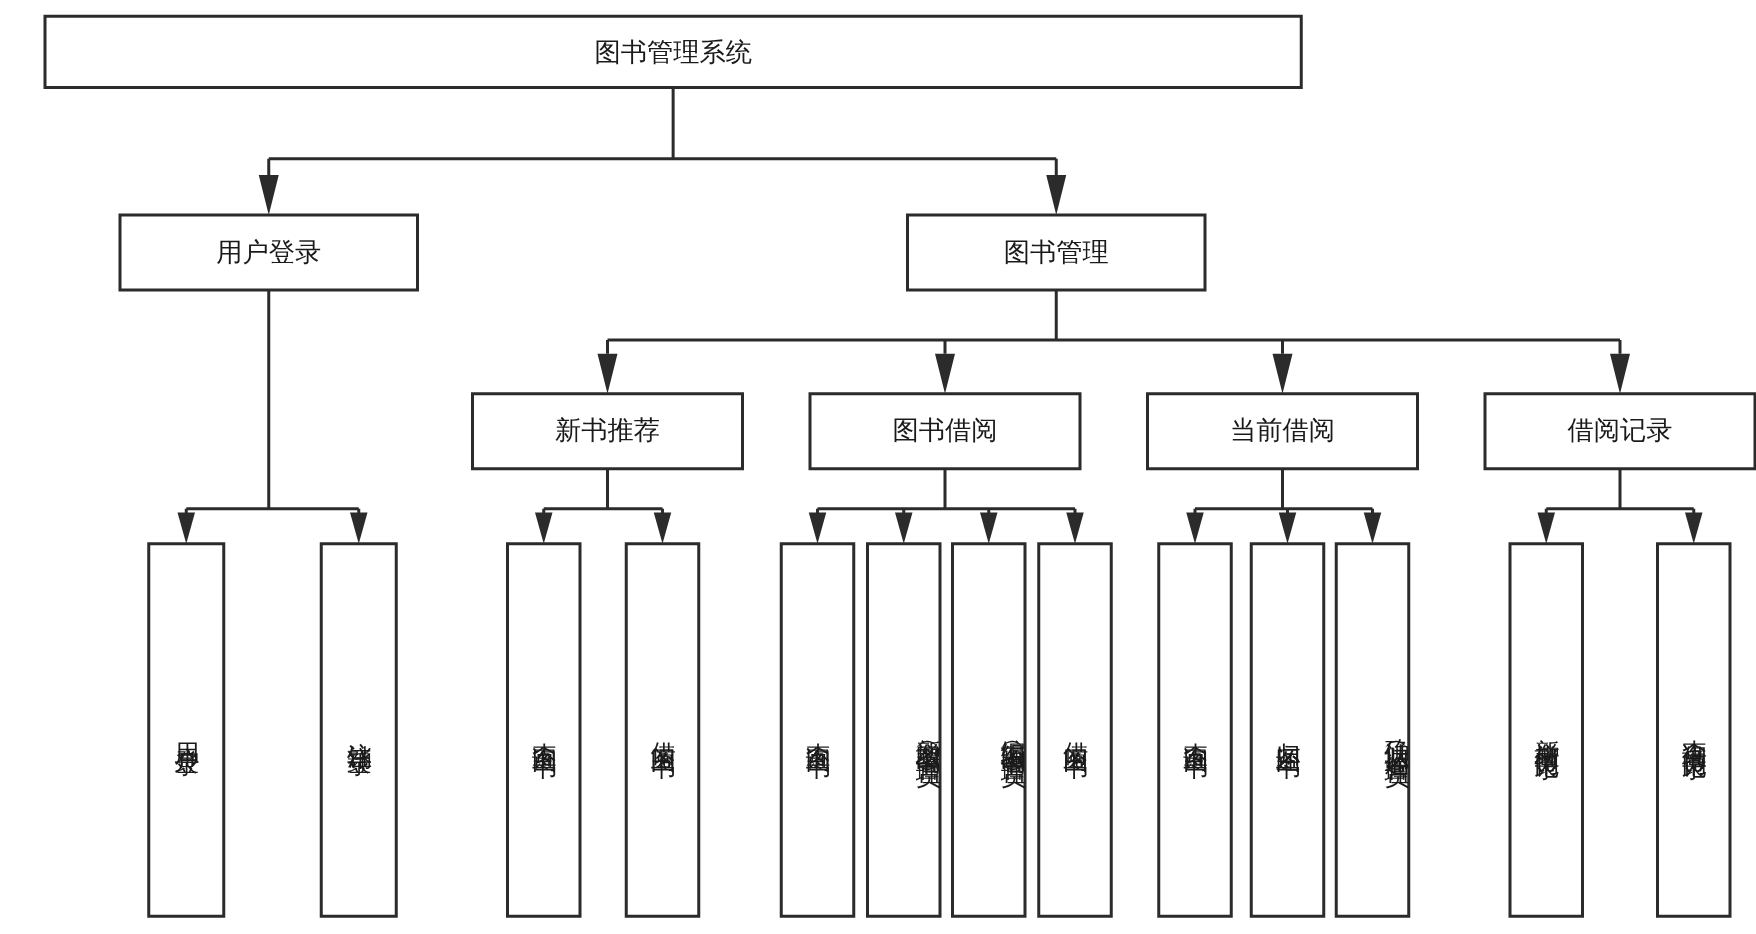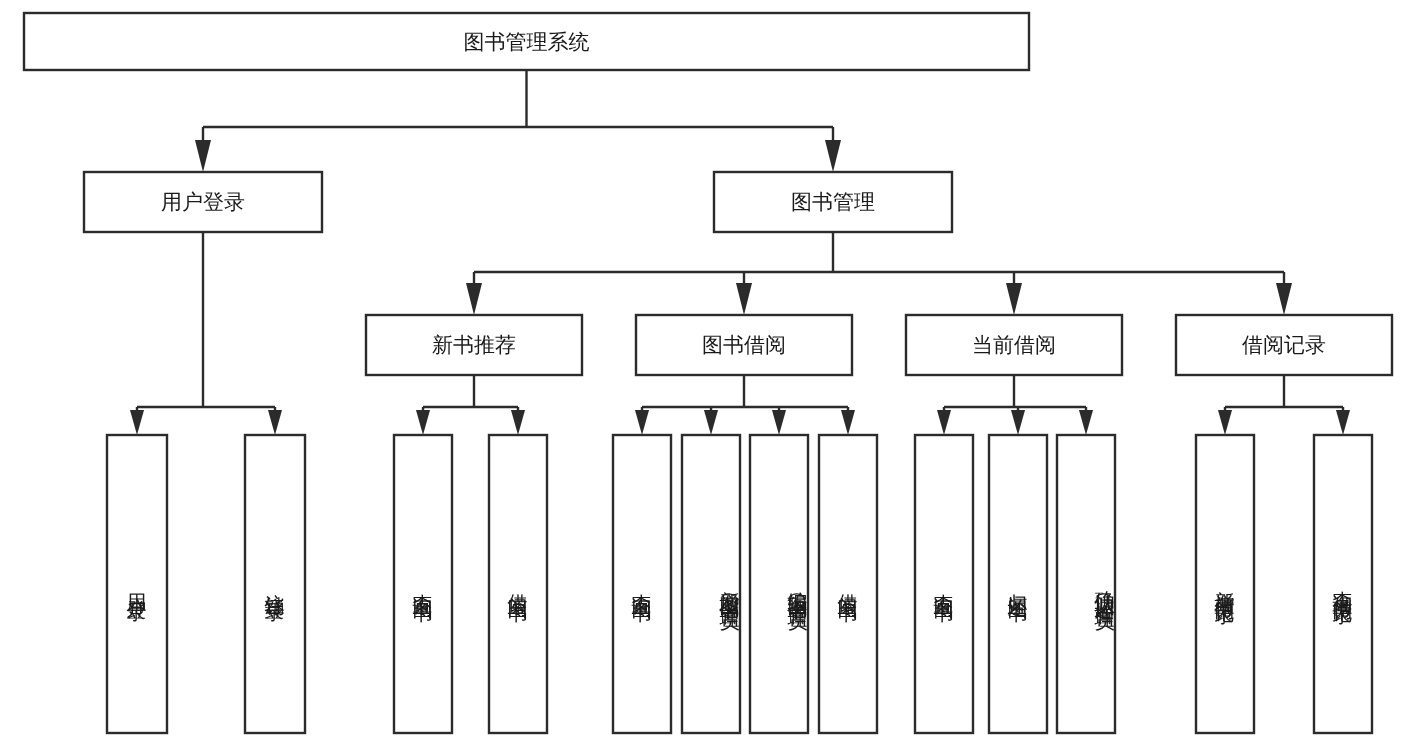--- a/index.html
+++ b/index.html
@@ -9,21 +9,21 @@
   }
   body {
     width: 1405px;
     height: 747px;
     font-family: "Liberation Sans", "DejaVu Sans", sans-serif;
     overflow: hidden;
     position: relative;
   }
   #diagram-root {
     position: absolute;
-    left: 4px;
+    left: 16px;
     top: 0;
     width: 1174px;
     height: 747px;
   }
   svg.diagram {
     display: block;
     width: 1405px;
     height: 747px;
   }
   .node-rect {

